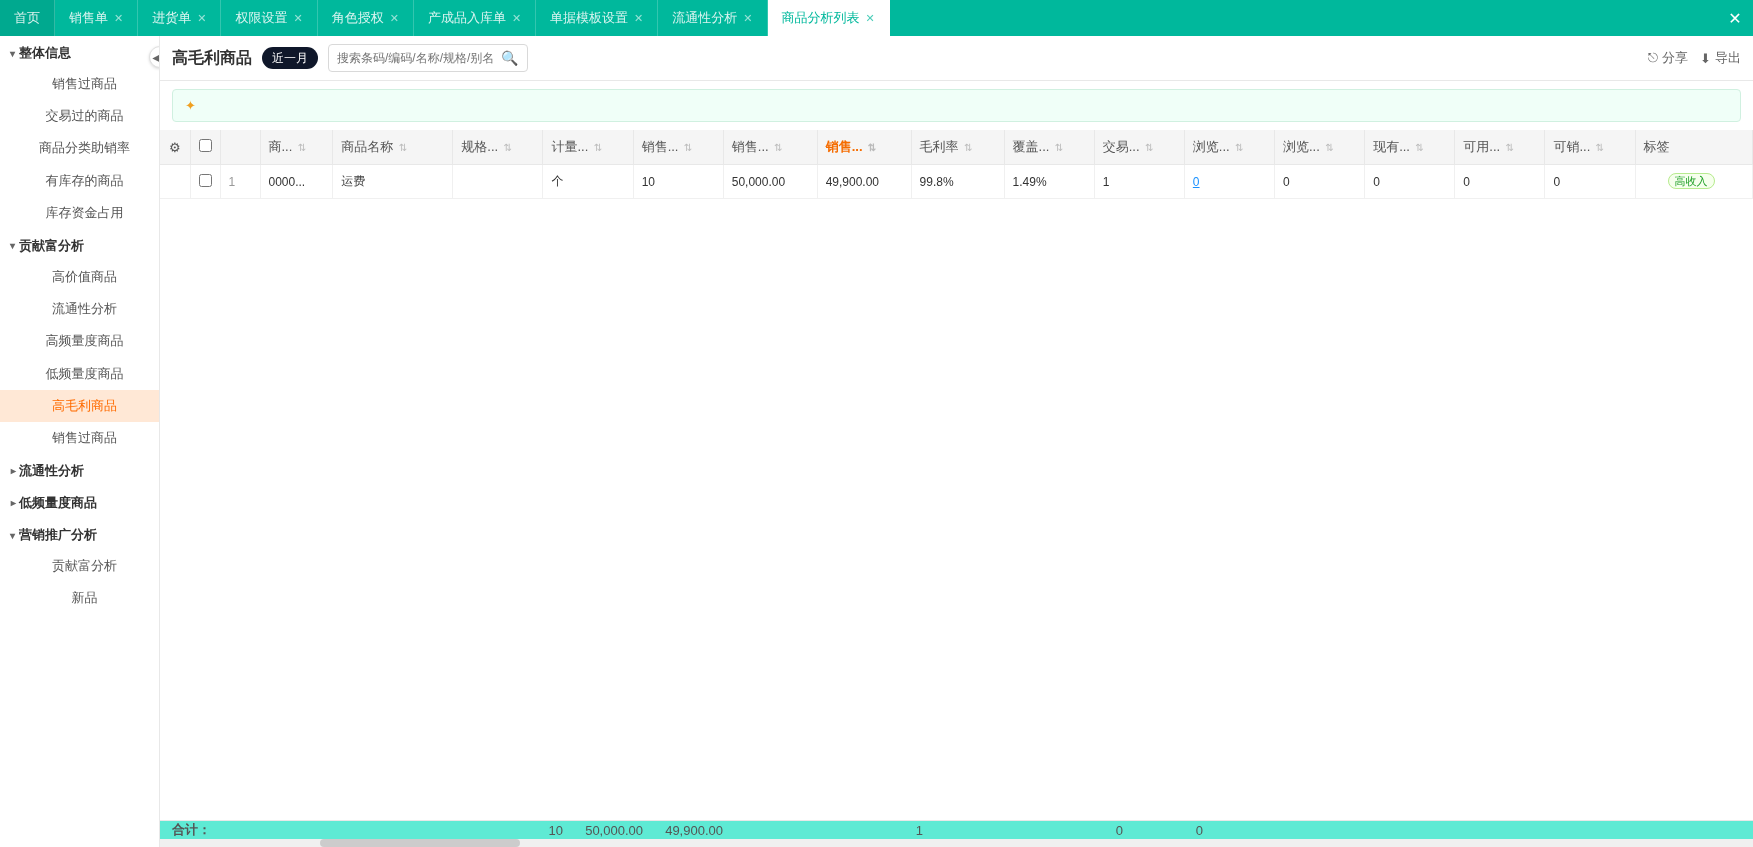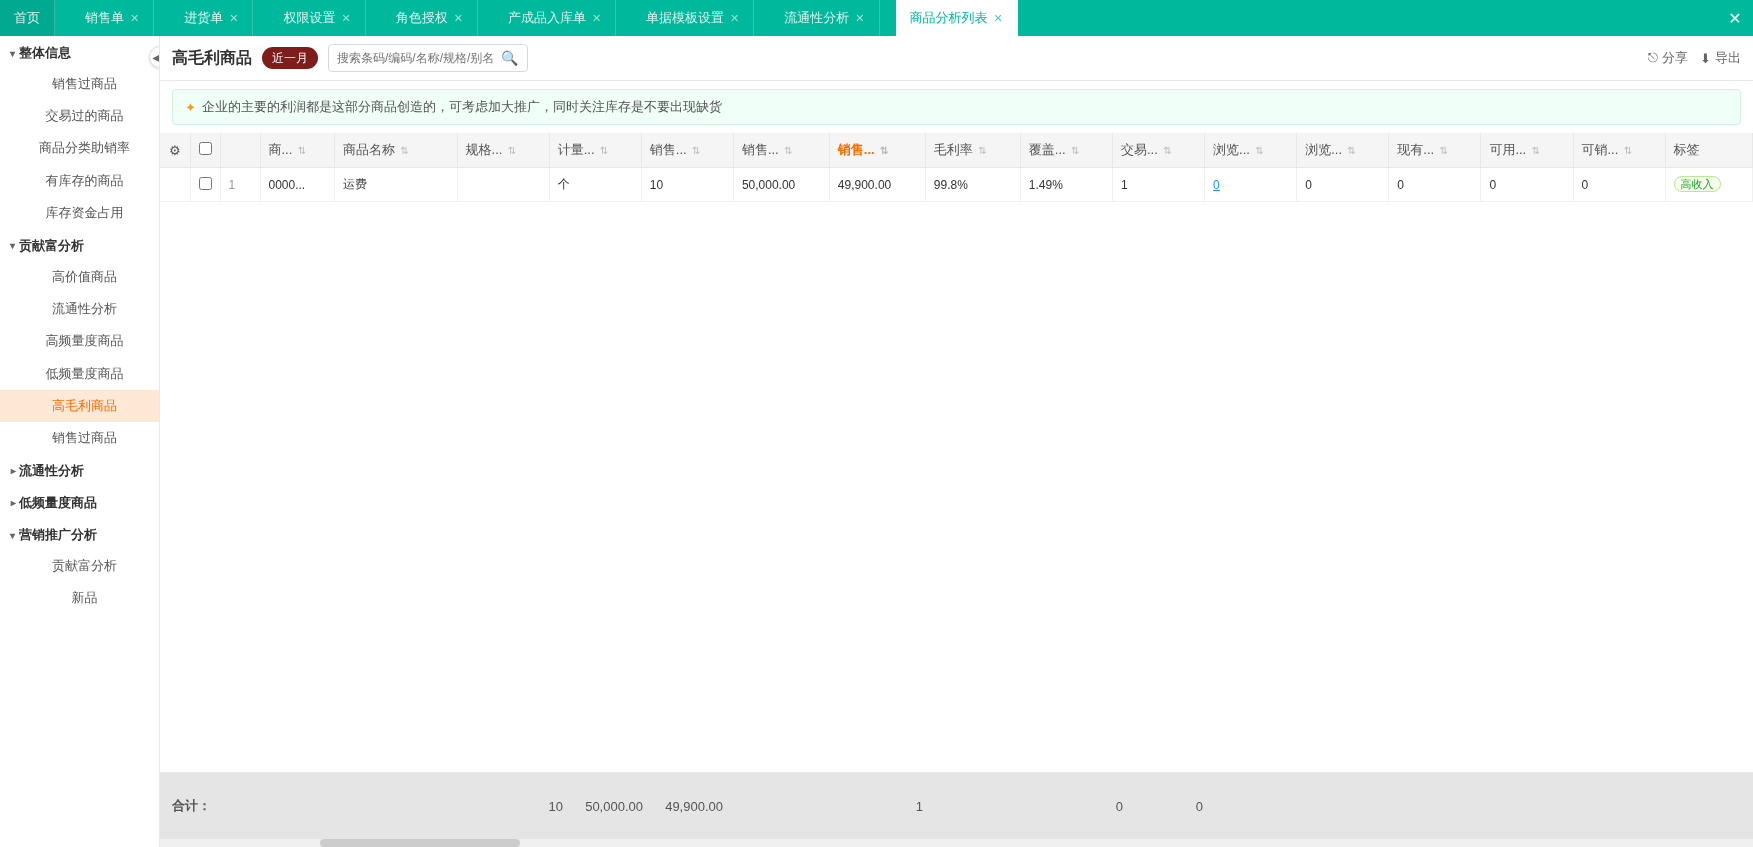--- a/index.html
+++ b/index.html
@@ -1,21 +1,21 @@
 <!DOCTYPE html>
 <html><head>
   <meta charset="utf-8">
   <style>
     * { box-sizing: border-box; margin: 0; padding: 0; font-family: 'Microsoft YaHei', Arial, sans-serif; font-size: 13px; }
     body { background: #f5f5f5; overflow: hidden; height: 847px; display: flex; flex-direction: column; }
 
     
     .tab-bar {
       display: flex; align-items: center; background: #00b89c; height: 36px;
-      padding: 0 0 0 0; flex-shrink: 0; color: white; gap: 16px;
+      padding: 0 0 0 0; flex-shrink: 0; color: white;
     }
     .tab-item {
       display: flex; align-items: center; height: 36px; padding: 0 14px;
       cursor: pointer; color: rgba(255,255,255,0.85); white-space: nowrap;
       border-right: 1px solid rgba(255,255,255,0.2); font-size: 13px;
       position: relative;
     }
     .tab-item:first-child { background: rgba(0,0,0,0.08); }
     .tab-item.active { background: white; color: #00b89c; }
     .tab-item .tab-close {
@@ -60,21 +60,21 @@
     .content-header {
       display: flex; align-items: center; padding: 8px 12px;
       border-bottom: 1px solid #e8e8e8; flex-shrink: 0; background: white;
       justify-content: space-between;
     }
     .content-header-left {
       display: flex; align-items: center; gap: 10px;
     }
     .content-title { font-size: 16px; font-weight: bold; color: #333; }
     .time-filter-btn {
-      background: #7f1d1d; color: white; border: none; border-radius: 12px;
+      background: #0f172a; color: white; border: none; border-radius: 12px;
       padding: 2px 10px; font-size: 12px; cursor: pointer; height: 22px;
     }
     .search-box {
       display: flex; align-items: center; border: 1px solid #d9d9d9;
       border-radius: 4px; padding: 2px 8px; height: 28px; width: 200px;
     }
     .search-box input {
       border: none; outline: none; font-size: 12px; width: 170px; color: #999;
     }
     .search-icon { color: #999; font-size: 14px; cursor: pointer; }
@@ -109,31 +109,31 @@
       user-select: none;
     }
     th .sort-icon { color: #bbb; margin-left: 2px; font-size: 10px; }
     td {
       padding: 8px 8px; border-bottom: 1px solid #f0f0f0;
       border-right: 1px solid #f0f0f0; font-size: 12px; color: #333;
       white-space: nowrap;
     }
     .tag-badge {
       background: #fff3e0; color: #ff6b00; border: 1px solid #ffcc80;
-      border-radius: 8px; padding: 1px 6px; font-size: 11px;
+      border-radius: 8px; padding: 1px 6px; font-size: 11px; margin-left: 24px;
     }
     .link-cell { color: #1890ff; text-decoration: underline; cursor: pointer; }
     .num-seq { color: #999; }
     .checkbox-col { width: 30px; text-align: center; }
     .settings-col { width: 30px; text-align: center; color: #999; cursor: pointer; }
 
     
     .table-footer {
-      background: #e5e5e5; border-top: 1px solid #e8e8e8;
-      padding: 24px 12px; display: flex; align-items: center;
+      background: #5eead4; border-top: 1px solid #e8e8e8;
+      padding: 0 12px; display: flex; align-items: center;
       font-size: 12px; color: #555; flex-shrink: 0;
     }
     .footer-label { margin-right: 20px; font-weight: bold; }
     .footer-val { min-width: 80px; text-align: right; padding-right: 8px; }
 
     
     .scrollbar-area {
       height: 8px; background: #f0f0f0; flex-shrink: 0;
     }
     .scrollbar-thumb {
@@ -276,21 +276,20 @@
         </div>
         <div class="header-action-btn">
           <span>⬇</span>
           <span>导出</span>
         </div>
       </div>
     </div>
 
     <div class="info-banner">
       <span class="star">✦</span>
-      <span>企业的主要的利润都是这部分商品创造的，可考虑加大推广，同时关注库存是不要出现缺货</span>
     </div>
 
     <div class="table-wrapper">
       <table>
         <thead>
           <tr>
             <th style="width:30px; text-align:center;">
               <span>⚙</span>
             </th>
             <th style="width:30px; text-align:center;">

